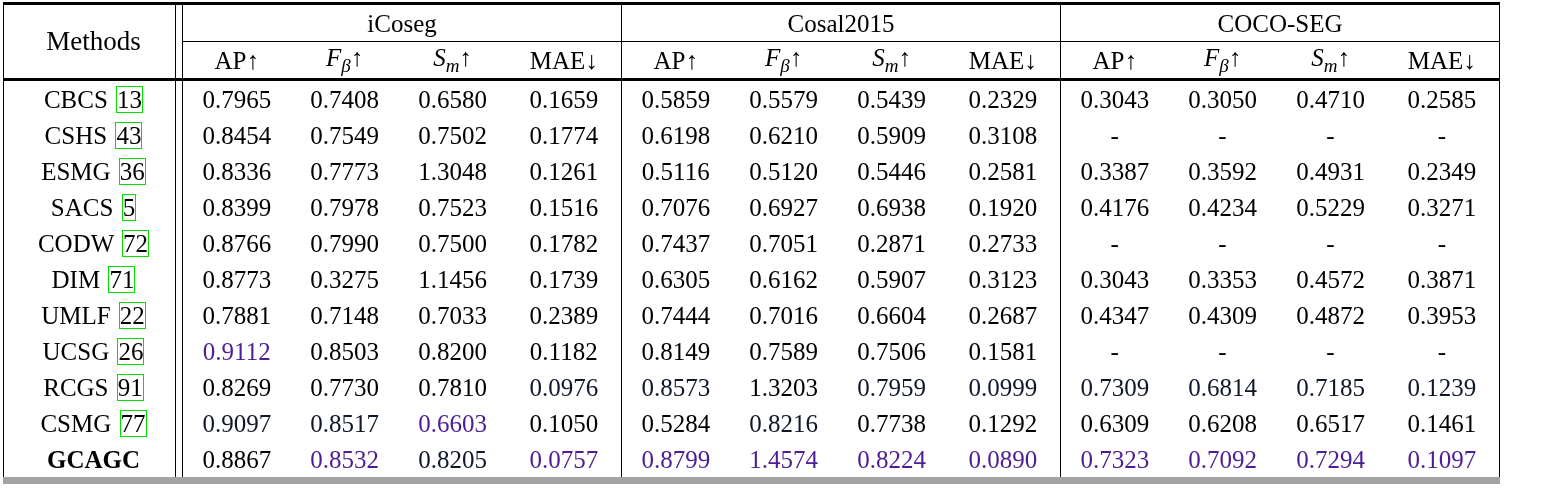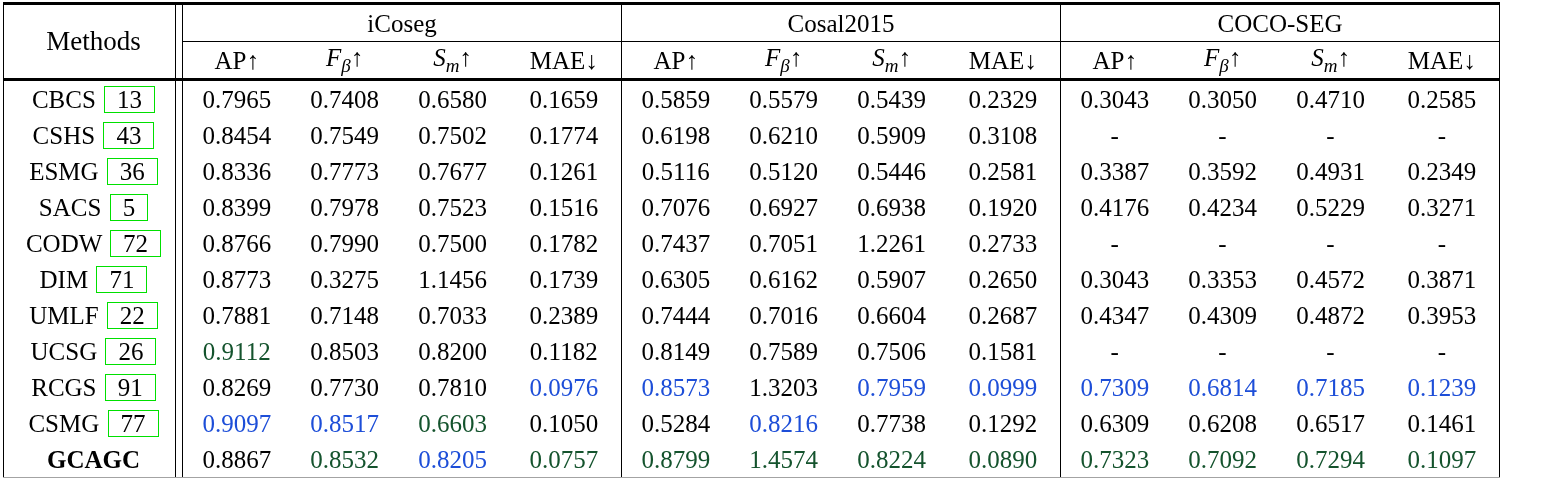--- a/index.html
+++ b/index.html
@@ -24,21 +24,21 @@
     padding: 0;
     font-weight: normal;
     text-align: center;
     vertical-align: middle;
     font-size: 25px;
     line-height: 1.0;
     height: 36px;
   }
   
   .tl-top td, .tl-top th { border-top: 3px solid #000; }
-  .tl-bot td, .tl-bot th { border-bottom: 1px solid #a3a3a3; }
+  .tl-bot td, .tl-bot th { border-bottom: 7px solid #a3a3a3; }
   .hdr-sep td, .hdr-sep th { border-bottom: 1.5px solid #000; }
 
   .methods-cell {
     text-align: left;
     padding-left: 8px !important;
     border-right: none;
   }
   .group-sep {
     border-left: 1.5px solid #000;
   }
@@ -61,30 +61,30 @@
   .sub-b {
     font-size: 19px;
     vertical-align: sub;
     font-style: italic;
   }
   .ital { font-style: italic; }
 
   .ref {
     display: inline-block;
     border: 1.6px solid #00e000;
-    padding: 0px 12px;
+    padding: 0px 0;
     margin-left: 2px;
     line-height: 1.0;
   }
   .row-label {
     white-space: nowrap;
   }
   .bold { font-weight: bold; }
-  .red { color: #14532d; font-weight: bold; }
-  .blue { color: #1d4ed8; font-weight: bold; }
+  .red { color: #4c1d95; font-weight: bold; }
+  .blue { color: #0f172a; font-weight: bold; }
 </style>
 </head>
 <body>
 
 <table id="results-table">
   <colgroup>
     <col style="width:172px">
     <col style="width:7px">
     <col style="width:108px">
       <col style="width:108px">
@@ -151,21 +151,21 @@
         <td class="group-sep">-</td>
         <td class="">-</td>
         <td class="">-</td>
         <td class="outer-right">-</td>
       </tr>
       <tr>
         <td class="methods-cell outer-left row-label">ESMG <span class="ref">36</span></td>
         <td class="dblbar"></td>
         <td class="">0.8336</td>
         <td class="">0.7773</td>
-        <td class="">0.7677</td>
+        <td class="">1.3048</td>
         <td class="">0.1261</td>
         <td class="group-sep">0.5116</td>
         <td class="">0.5120</td>
         <td class="">0.5446</td>
         <td class="">0.2581</td>
         <td class="group-sep">0.3387</td>
         <td class="">0.3592</td>
         <td class="">0.4931</td>
         <td class="outer-right">0.2349</td>
       </tr>
@@ -187,38 +187,38 @@
       </tr>
       <tr>
         <td class="methods-cell outer-left row-label">CODW <span class="ref">72</span></td>
         <td class="dblbar"></td>
         <td class="">0.8766</td>
         <td class="">0.7990</td>
         <td class="">0.7500</td>
         <td class="">0.1782</td>
         <td class="group-sep">0.7437</td>
         <td class="">0.7051</td>
-        <td class="">1.2261</td>
+        <td class="">0.2871</td>
         <td class="">0.2733</td>
         <td class="group-sep">-</td>
         <td class="">-</td>
         <td class="">-</td>
         <td class="outer-right">-</td>
       </tr>
       <tr>
         <td class="methods-cell outer-left row-label">DIM <span class="ref">71</span></td>
         <td class="dblbar"></td>
         <td class="">0.8773</td>
         <td class="">0.3275</td>
         <td class="">1.1456</td>
         <td class="">0.1739</td>
         <td class="group-sep">0.6305</td>
         <td class="">0.6162</td>
         <td class="">0.5907</td>
-        <td class="">0.2650</td>
+        <td class="">0.3123</td>
         <td class="group-sep">0.3043</td>
         <td class="">0.3353</td>
         <td class="">0.4572</td>
         <td class="outer-right">0.3871</td>
       </tr>
       <tr>
         <td class="methods-cell outer-left row-label">UMLF <span class="ref">22</span></td>
         <td class="dblbar"></td>
         <td class="">0.7881</td>
         <td class="">0.7148</td>

